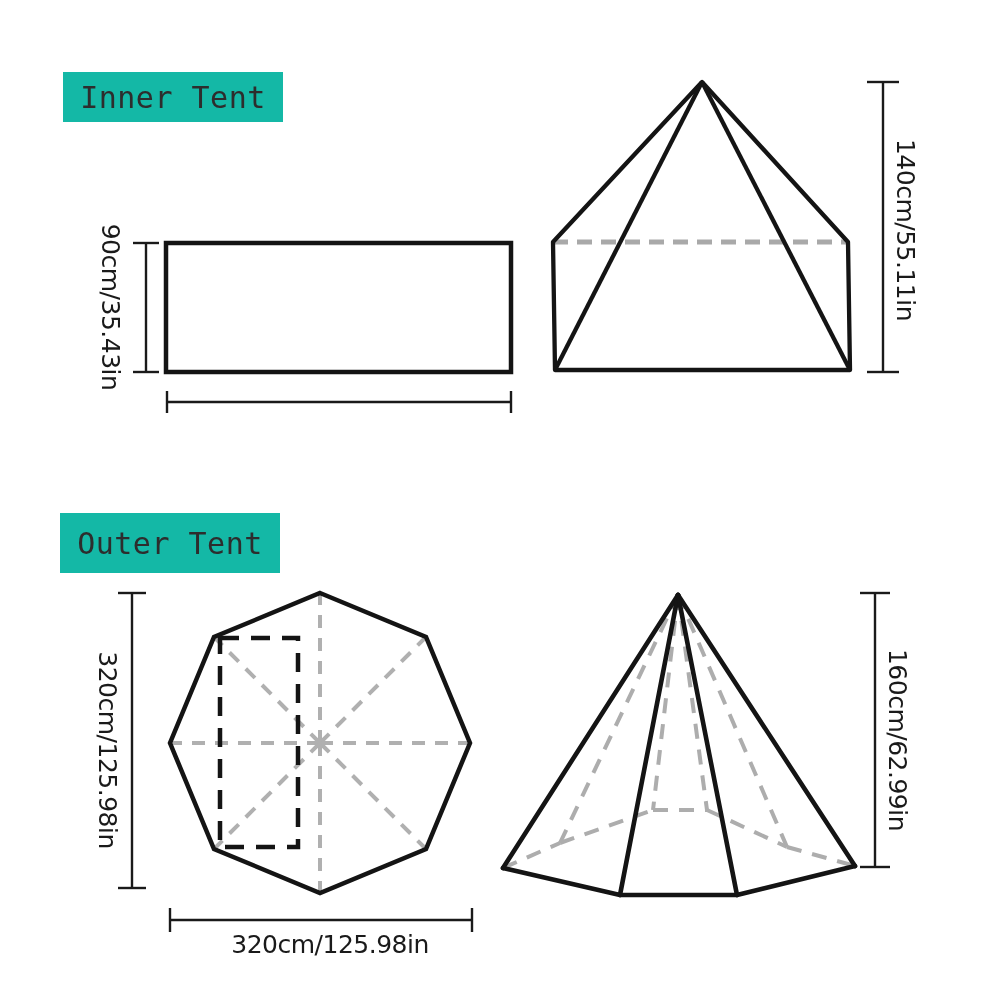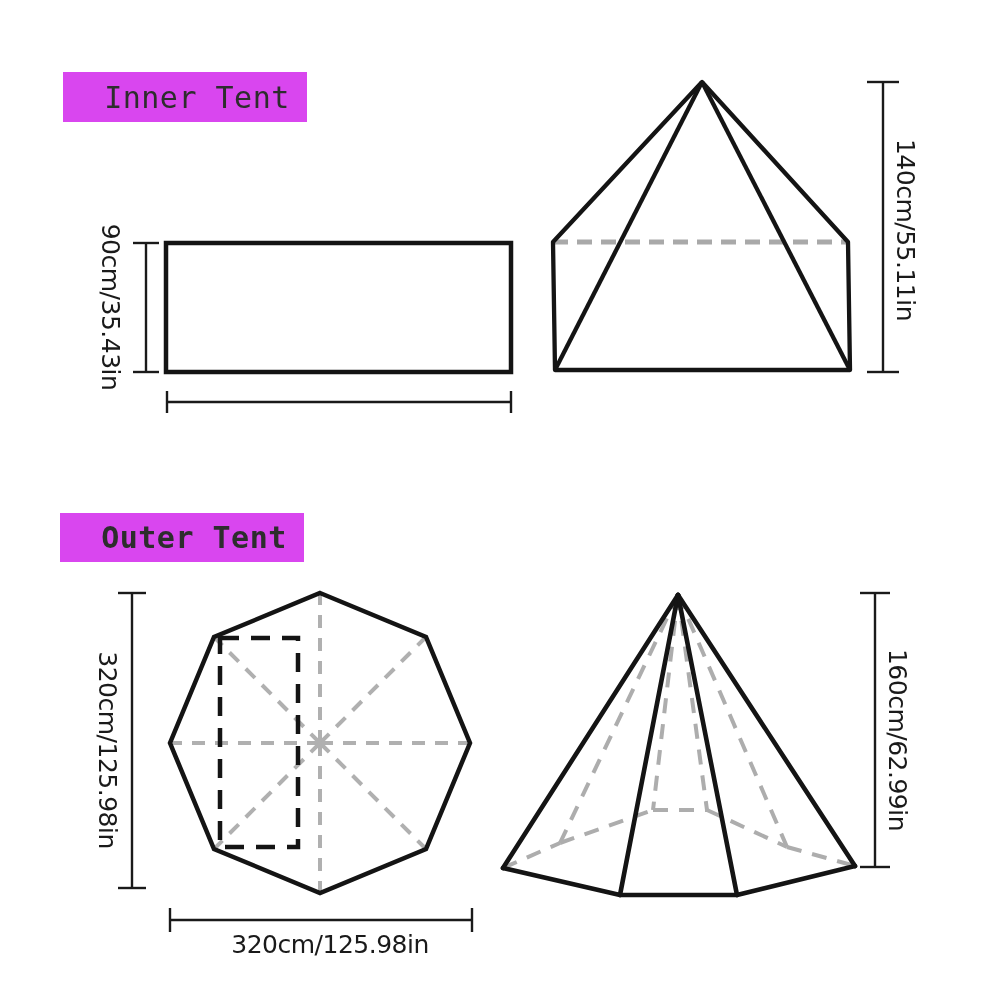--- a/index.html
+++ b/index.html
@@ -10,32 +10,31 @@
     background: #ffffff;
     font-family: "DejaVu Sans", "Liberation Sans", sans-serif;
     overflow: hidden;
   }
   .drawing {
     position: absolute;
     left: 0; top: 0;
   }
   .section-title {
     position: absolute;
-    background: #d946ef;
+    background: #14b8a6;
     color: #2d2d2d;
     font-family: "DejaVu Sans Mono", "Liberation Mono", monospace;
     font-size: 30px;
     display: flex;
     align-items: center;
     justify-content: center;
     letter-spacing: 0.5px;
-    padding-left: 24px;
   }
   .title-inner { left: 63px; top: 72px; width: 220px; height: 50px; }
-  .title-outer { left: 60px; top: 513px; width: 220px; height: 49px; font-weight: bold; }
+  .title-outer { left: 60px; top: 513px; width: 220px; height: 60px; }
   .dim {
     position: absolute;
     color: #1a1a1a;
     font-size: 25px;
     letter-spacing: -0.5px;
     white-space: nowrap;
     transform: translate(-50%, -50%);
   }
   .dim-v {
     writing-mode: vertical-rl;

